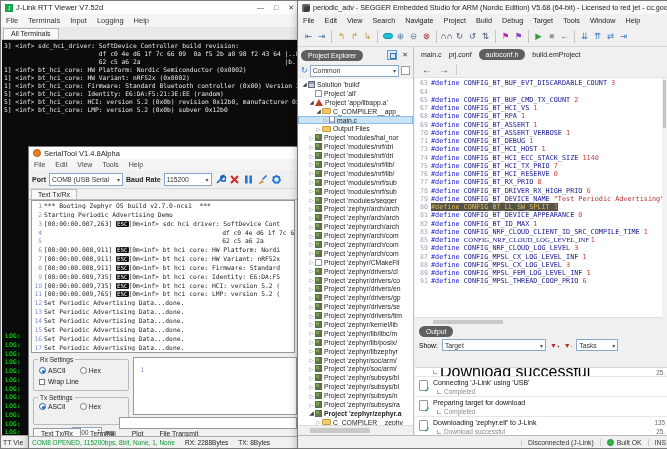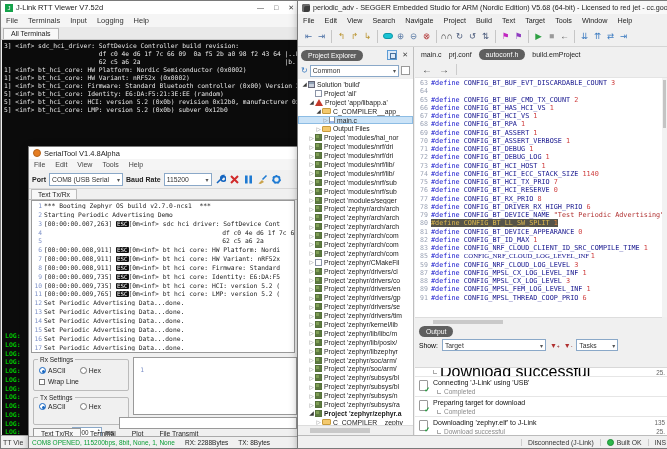--- a/index.html
+++ b/index.html
@@ -115,21 +115,21 @@
   .px-hscroll { position:absolute; bottom:0; left:0; right:0; height:10px; background:#f0f0f0; border-top:1px solid #ddd; }
   .px-hthumb { position:absolute; left:12px; top:2px; width:60px; height:5px; background:#c9c9c9; }
 
   .ed-area { position:absolute; left:117px; right:0; top:0; bottom:0; }
   .ed-tabs { height:15px; display:flex; align-items:center; gap:7px; padding:0 6px; font-size:7px; color:#222; }
   .ed-tab.active { background:#5f5f5f; color:#fff; border-radius:7px; padding:2px 7px; }
   .ed-nav { height:16px; display:flex; align-items:center; gap:7px; padding:0 7px; font-size:10px; color:#444;
             border-bottom:1px solid #e4e4e4; }
   .ed-nav .vdiv { width:1px; height:11px; background:#ccc; }
   .ed-code { position:absolute; top:31px; left:0; right:5px; bottom:118px; background:#fff; overflow:hidden; padding-top:1px; }
-  .code-row { height:8.25px; display:flex; align-items:center; }
+  .code-row { height:8.25px; display:flex; align-items:flex-end; }
   .code-n { width:16px; flex:none; text-align:right; padding-right:3px; color:#9aa2b4;
             font-family:"DejaVu Sans Mono",monospace; font-size:6.6px; }
   .code-t { white-space:pre; font-family:"DejaVu Sans Mono",monospace; font-size:6.8px; }
   .code-t.hl { background:#56544a; }
   .ed-vscroll { position:absolute; right:0; top:31px; bottom:118px; width:5px; background:#f2f2f2; }
   .ed-vthumb { position:absolute; top:2px; left:1px; width:3px; height:48px; background:#c4c4c4; }
   .ed-hscroll { position:absolute; left:0; right:5px; bottom:110px; height:8px; background:#f0f0f0; border-top:1px solid #ddd; }
   .ed-hthumb { position:absolute; left:18px; top:2px; width:70px; height:4px; background:#c9c9c9; }
   .out-tabrow { position:absolute; left:0; right:0; bottom:98px; height:12px; display:flex; align-items:center; padding-left:4px; }
   .out-tool { position:absolute; left:0; right:0; bottom:82px; height:16px; display:flex; align-items:center; gap:4px; padding:0 4px; }
@@ -391,21 +391,21 @@
       <span>periodic_adv - SEGGER Embedded Studio for ARM (Nordic Edition) V5.68 (64-bit) - Licensed to red jet - cc.goo</span>
     </div>
     <div class="ses-menu">
         <span>File</span>
         <span>Edit</span>
         <span>View</span>
         <span>Search</span>
         <span>Navigate</span>
         <span>Project</span>
         <span>Build</span>
-        <span>Text</span>
+        <span>Debug</span>
         <span>Target</span>
         <span>Tools</span>
         <span>Window</span>
         <span>Help</span>
       </div>
     <div class="ses-tool" id="ses-toolbar">
         <span class="tbtn" style="color: rgb(74, 111, 165);">⇤</span>
         <span class="tbtn" style="color: rgb(74, 111, 165);">⇥</span>
         <span class="tsep"></span>
         <span class="tbtn" style="color: rgb(184, 145, 42);">↰</span>
@@ -670,46 +670,38 @@
               <span class="code-t"><span style="color: rgb(20, 20, 204);">#define </span><span style="color: rgb(22, 22, 142);">CONFIG_BT_BUF_EVT_DISCARDABLE_COUNT </span><span style="color: rgb(207, 64, 64);">3</span></span>
             </div>
             <div class="code-row">
               <span class="code-n">64</span>
             </div>
             <div class="code-row">
               <span class="code-n">65</span>
               <span class="code-t"><span style="color: rgb(20, 20, 204);">#define </span><span style="color: rgb(22, 22, 142);">CONFIG_BT_BUF_CMD_TX_COUNT </span><span style="color: rgb(207, 64, 64);">2</span></span>
             </div>
             <div class="code-row">
-              <span class="code-n">66</span>
-              <span class="code-t"><span style="color: rgb(20, 20, 204);">#define </span><span style="color: rgb(22, 22, 142);">CONFIG_BT_HAS_HCI_VS </span><span style="color: rgb(207, 64, 64);">1</span></span>
-            </div>
-            <div class="code-row">
               <span class="code-n">67</span>
               <span class="code-t"><span style="color: rgb(20, 20, 204);">#define </span><span style="color: rgb(22, 22, 142);">CONFIG_BT_HCI_VS </span><span style="color: rgb(207, 64, 64);">1</span></span>
             </div>
             <div class="code-row">
               <span class="code-n">68</span>
               <span class="code-t"><span style="color: rgb(20, 20, 204);">#define </span><span style="color: rgb(22, 22, 142);">CONFIG_BT_RPA </span><span style="color: rgb(207, 64, 64);">1</span></span>
             </div>
             <div class="code-row">
               <span class="code-n">69</span>
               <span class="code-t"><span style="color: rgb(20, 20, 204);">#define </span><span style="color: rgb(22, 22, 142);">CONFIG_BT_ASSERT </span><span style="color: rgb(207, 64, 64);">1</span></span>
             </div>
             <div class="code-row">
               <span class="code-n">70</span>
               <span class="code-t"><span style="color: rgb(20, 20, 204);">#define </span><span style="color: rgb(22, 22, 142);">CONFIG_BT_ASSERT_VERBOSE </span><span style="color: rgb(207, 64, 64);">1</span></span>
             </div>
             <div class="code-row">
               <span class="code-n">71</span>
               <span class="code-t"><span style="color: rgb(20, 20, 204);">#define </span><span style="color: rgb(22, 22, 142);">CONFIG_BT_DEBUG </span><span style="color: rgb(207, 64, 64);">1</span></span>
-            </div>
-            <div class="code-row">
-              <span class="code-n">72</span>
-              <span class="code-t"><span style="color: rgb(20, 20, 204);">#define </span><span style="color: rgb(22, 22, 142);">CONFIG_BT_DEBUG_LOG </span><span style="color: rgb(207, 64, 64);">1</span></span>
             </div>
             <div class="code-row">
               <span class="code-n">73</span>
               <span class="code-t"><span style="color: rgb(20, 20, 204);">#define </span><span style="color: rgb(22, 22, 142);">CONFIG_BT_HCI_HOST </span><span style="color: rgb(207, 64, 64);">1</span></span>
             </div>
             <div class="code-row">
               <span class="code-n">74</span>
               <span class="code-t"><span style="color: rgb(20, 20, 204);">#define </span><span style="color: rgb(22, 22, 142);">CONFIG_BT_HCI_ECC_STACK_SIZE </span><span style="color: rgb(207, 64, 64);">1140</span></span>
             </div>
             <div class="code-row">

